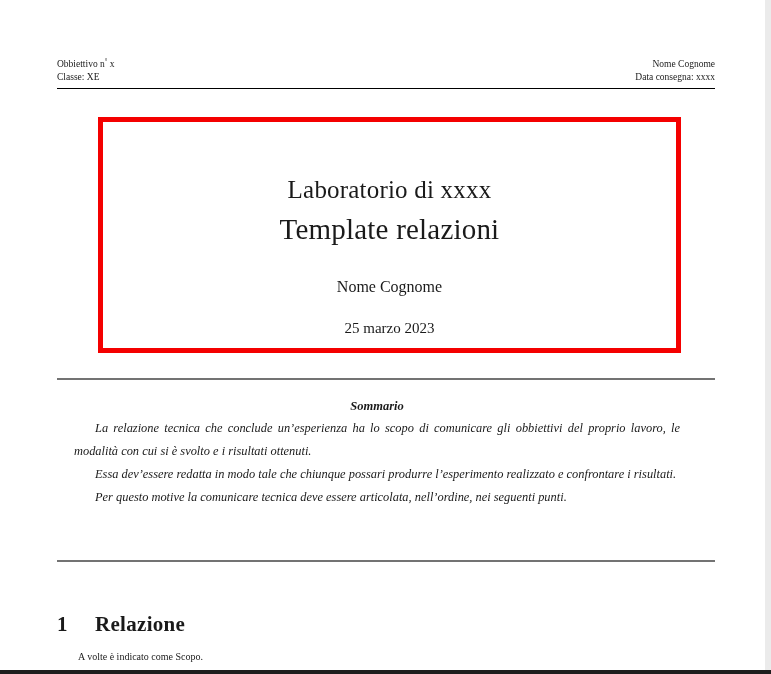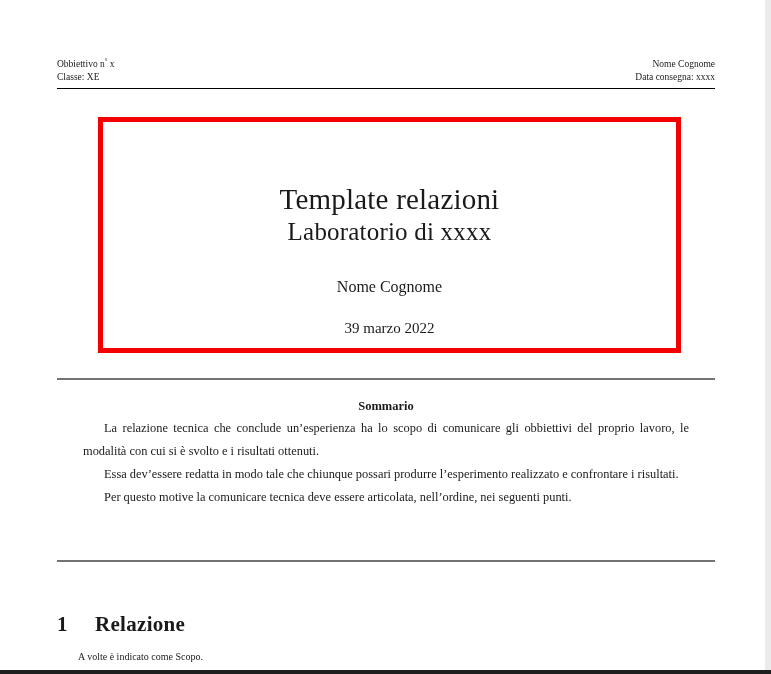--- a/index.html
+++ b/index.html
@@ -136,23 +136,24 @@
   #abs-rule-bottom {
     position: absolute;
     left: 57px;
     top: 560px;
     width: 658px;
     height: 2px;
     background: #737373;
   }
   #abstract {
     position: absolute;
-    left: 83px;
+    left: 74px;
     top: 398px;
     width: 606px;
+    font-style: italic;
   }
   #abs-title {
     text-align: center;
     font-weight: bold;
     font-size: 12.5px;
     line-height: 16px;
     margin-bottom: 3px;
   }
   #abstract p {
     margin: 0;
@@ -203,24 +204,24 @@
       </div>
       <div class="hrow">
         <span class="left">Classe: XE</span>
         <span class="right">Data consegna: xxxx</span>
       </div>
     </div>
     <div id="header-rule"></div>
 
     <div id="title-box" style="border-color: rgb(244, 0, 0);">
       <div id="title-inner">
+        <div id="course-line">Laboratorio di xxxx</div>
         <div id="doc-title">Template relazioni</div>
-        <div id="course-line">Laboratorio di xxxx</div>
         <div id="author-line">Nome Cognome</div>
-        <div id="date-line">39 marzo 2022</div>
+        <div id="date-line">25 marzo 2023</div>
       </div>
     </div>
 
     <div id="abs-rule-top"></div>
     <div id="abstract">
       <div id="abs-title">Sommario</div>
       <p>La relazione tecnica che conclude un’esperienza ha lo scopo di comunicare gli obbiettivi del proprio lavoro, le modalità con cui si è svolto e i risultati ottenuti.</p>
       <p>Essa dev’essere redatta in modo tale che chiunque possari produrre l’esperimento realizzato e confrontare i risultati.</p>
       <p>Per questo motive la comunicare tecnica deve essere articolata, nell’ordine, nei seguenti punti.</p>
     </div>

